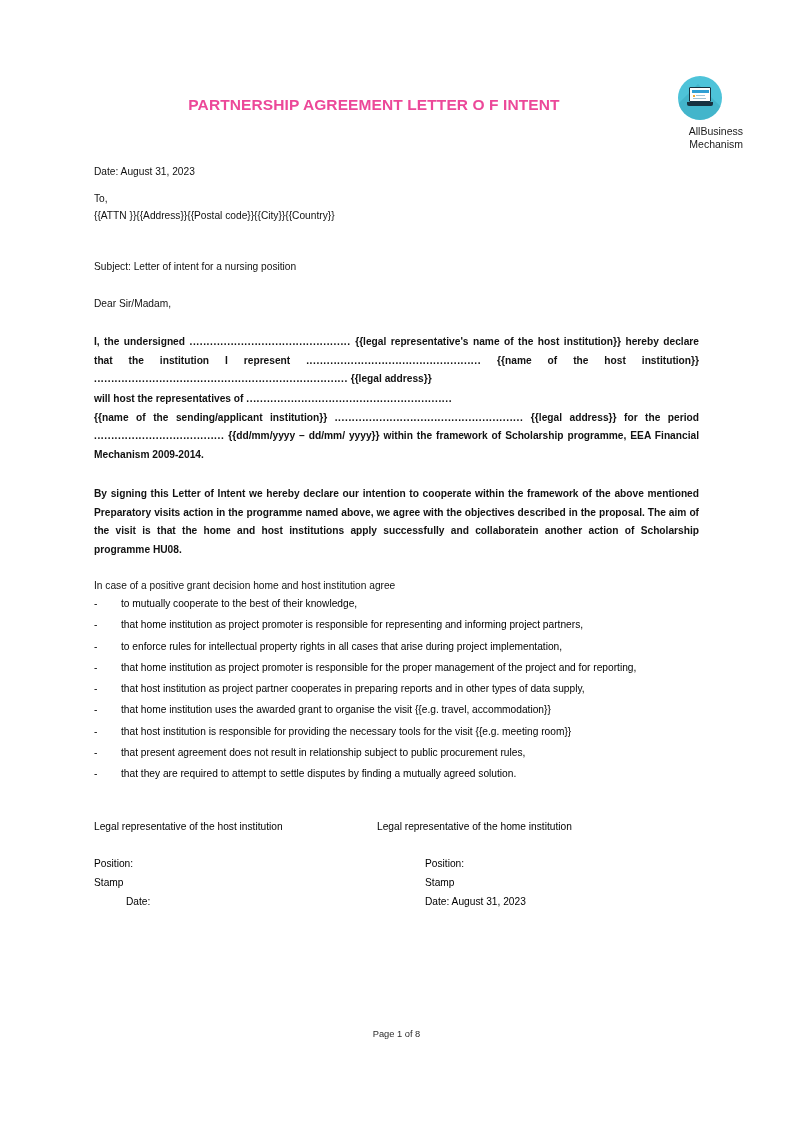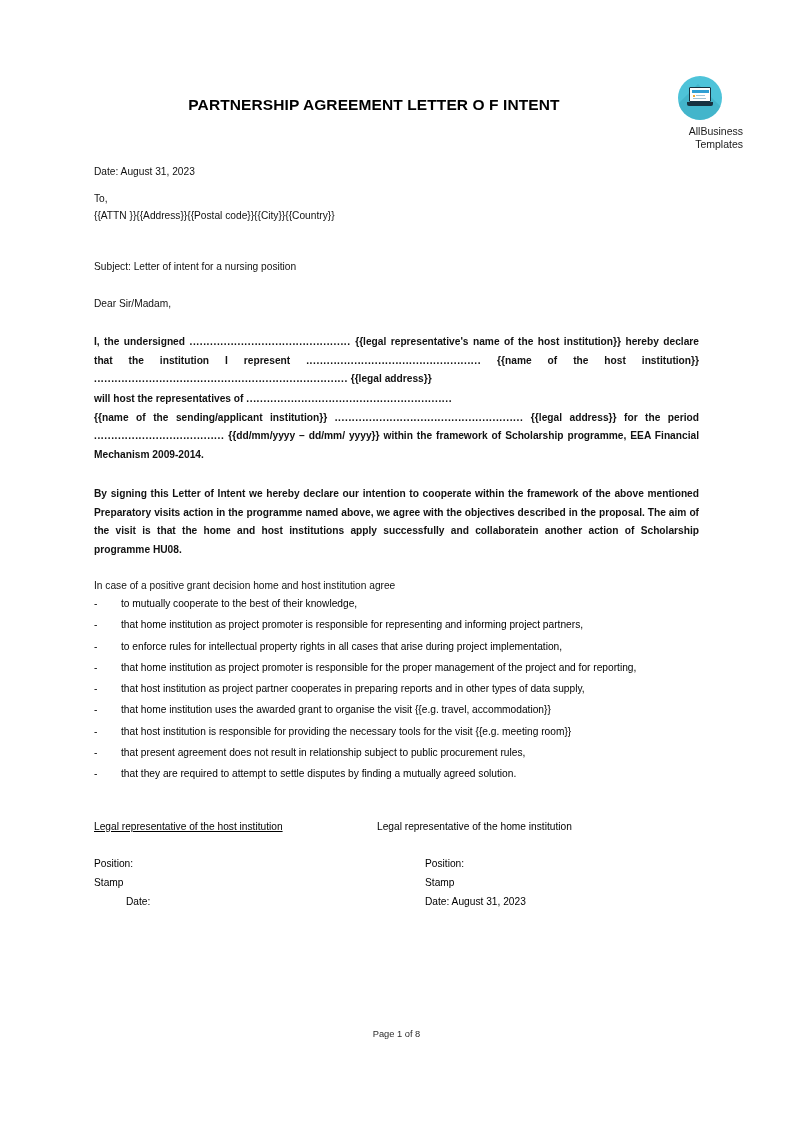--- a/index.html
+++ b/index.html
@@ -27,21 +27,21 @@
   
   .doc-title {
     position: absolute;
     left: 94px;
     top: 96px;
     width: 560px;
     text-align: center;
     font-size: 15.5px;
     font-weight: bold;
     letter-spacing: 0.1px;
-    color: #000000;
+    color: #ec4899;
   }
 
   
   .logo-block {
     position: absolute;
     left: 657px;
     top: 76px;
     width: 86px;
     text-align: right;
   }
@@ -185,21 +185,21 @@
           <div class="laptop-bar"></div>
           <div class="laptop-dot" style="left:2.5px; top:6.5px;"></div>
           <div class="laptop-line" style="left:6px; top:6.5px; width:9px;"></div>
           <div class="laptop-line" style="left:2.5px; top:9.5px; width:13px;"></div>
         </div>
         <div class="laptop-base"></div>
       </div>
     </div>
     <div class="logo-text">
       <div>AllBusiness</div>
-      <div>Templates</div>
+      <div>Mechanism</div>
     </div>
   </div>
 
   <div class="block" style="top:163px;">Date:  August 31, 2023</div>
 
   <div class="block" style="top:190px;">To,</div>
   <div class="block" style="top:207px;">{{ATTN }}{{Address}}{{Postal code}}{{City}}{{Country}}</div>
 
   <div class="block" style="top:295px;">Dear Sir/Madam,</div>
 
@@ -250,21 +250,21 @@
     <div class="bullet-row">
       <span class="bullet-mark">-</span>
       <span>that present agreement does not result in relationship subject to public procurement rules,</span>
     </div>
     <div class="bullet-row">
       <span class="bullet-mark">-</span>
       <span>that they are required to attempt to settle disputes by finding a mutually agreed solution.</span>
     </div>
   </div>
 
-  <div class="sig" style="left:94px; top:817px; width:270px;text-decoration:underline;">Legal representative of the host institution</div>
+  <div class="sig" style="left:94px; top:817px; width:270px;">Legal representative of the host institution</div>
   <div class="sig" style="left:377px; top:817px; width:300px;">Legal representative of the home institution</div>
 
   <div class="sig" style="left:94px; top:854px;">Position:</div>
   <div class="sig" style="left:94px; top:873px;">Stamp</div>
   <div class="sig" style="left:94px; top:892px;margin-left:32px;">Date:</div>
 
   <div class="sig" style="left:425px; top:854px;">Position:</div>
   <div class="sig" style="left:425px; top:873px;">Stamp</div>
   <div class="sig" style="left:425px; top:892px;">Date: August 31, 2023</div>
 

